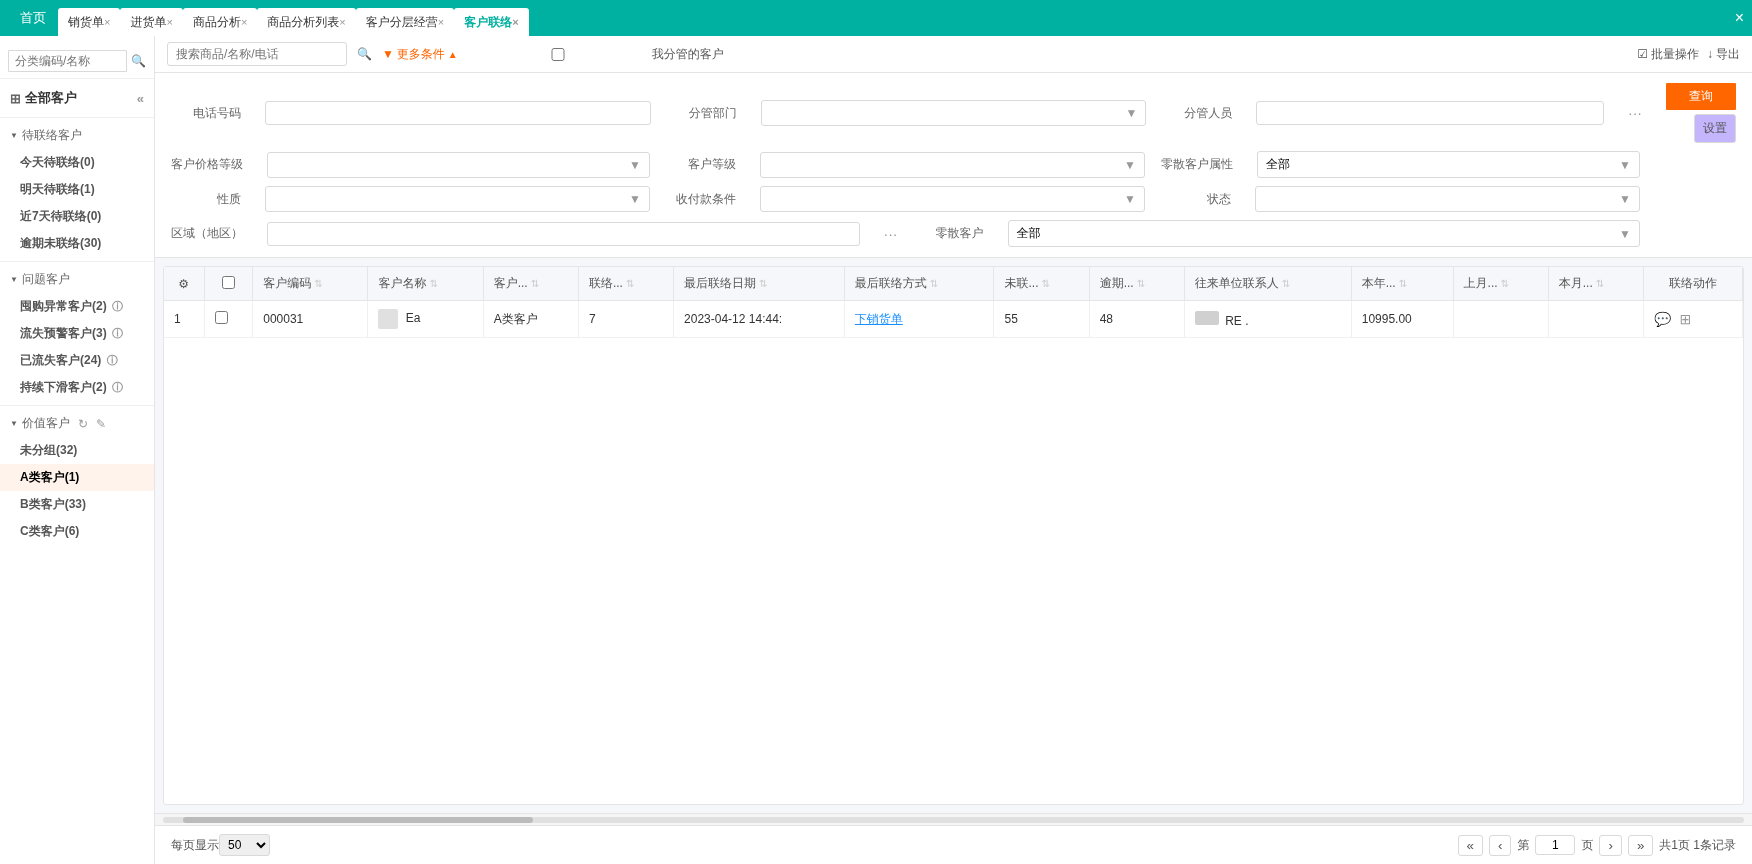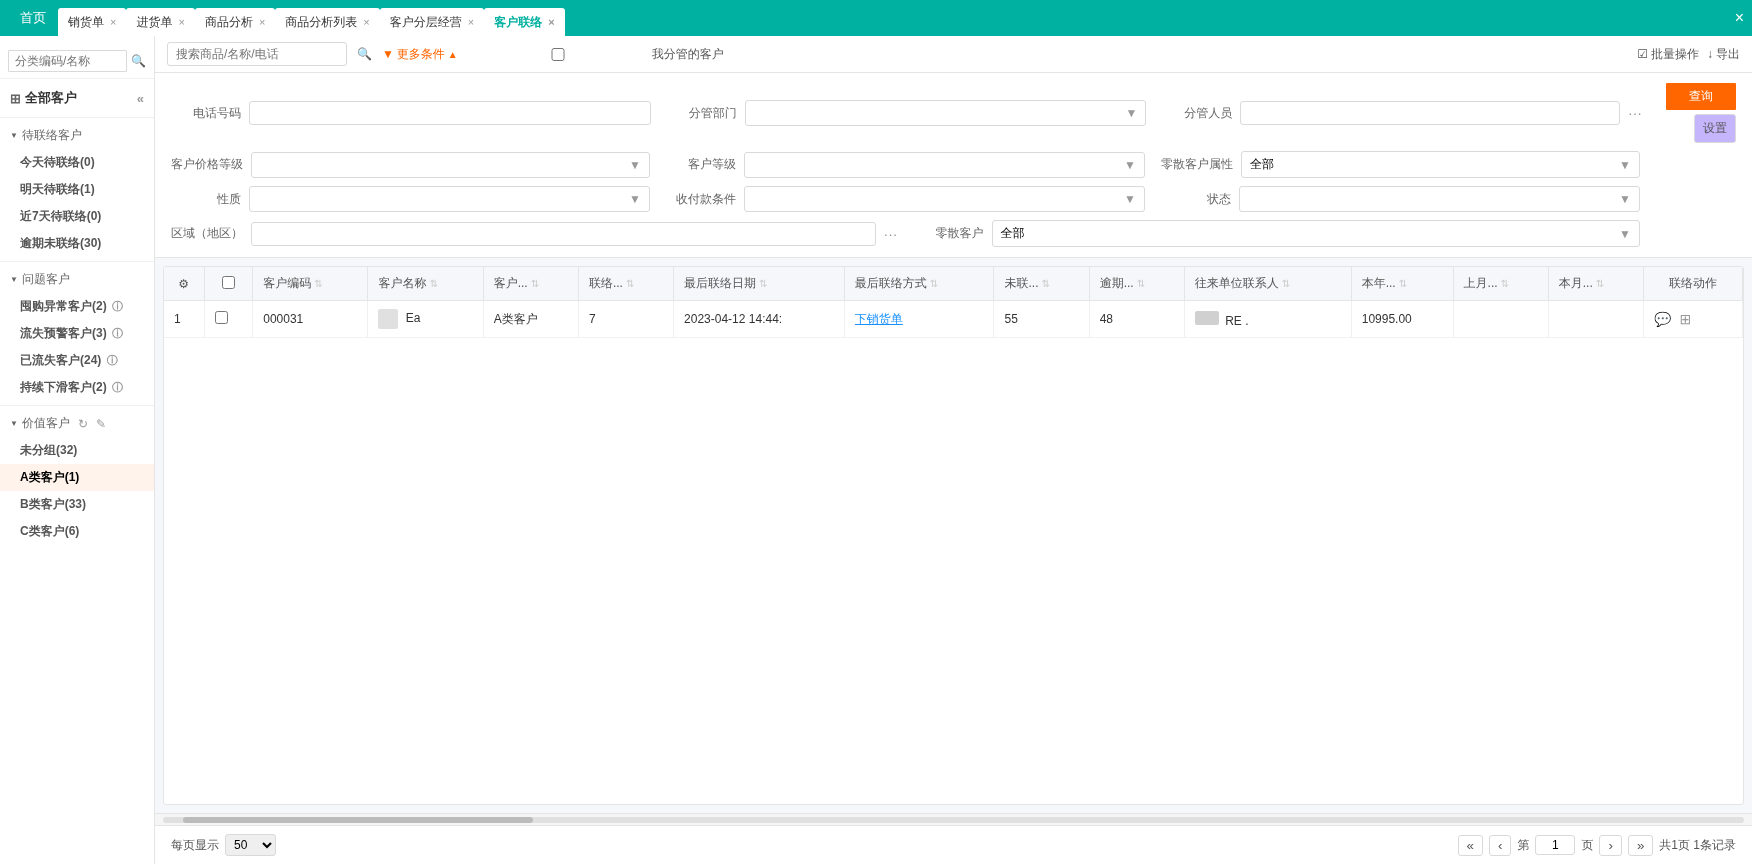--- a/index.html
+++ b/index.html
@@ -1,21 +1,21 @@
 <!DOCTYPE html>
 <html><head>
   <meta charset="utf-8">
   <style>
     * { margin: 0; padding: 0; box-sizing: border-box; }
     body { font-family: "Microsoft YaHei", Arial, sans-serif; font-size: 12px; background: #f0f2f5; width: 1752px; height: 864px; overflow: hidden; }
 
     
     .top-nav { background: #00b0a0; display: flex; align-items: center; height: 36px; padding: 0 8px; }
     .top-nav .nav-item { color: #fff; padding: 12px 12px; height: 36px; display: flex; align-items: center; cursor: pointer; font-size: 13px; white-space: nowrap; }
-    .nav-tab { background: #fff; color: #333; border-radius: 3px 3px 0 0; padding: 0 10px; height: 28px; margin-top: 8px; display: flex; align-items: center; cursor: pointer; font-size: 12px; gap: 6px; }
+    .nav-tab { background: #fff; color: #333; border-radius: 3px 3px 0 0; padding: 0 10px; height: 28px; margin-top: 8px; display: flex; align-items: center; cursor: pointer; font-size: 12px; }
     .nav-tab.active { background: #fff; color: #00b0a0; font-weight: bold; }
     .nav-tab .close-x { color: #999; font-size: 11px; cursor: pointer; }
     .close-btn { color: #fff; margin-left: auto; cursor: pointer; font-size: 16px; }
 
     
     .main-layout { display: flex; height: calc(864px - 36px); }
 
     
     .sidebar { width: 155px; background: #fff; border-right: 1px solid #e5e5e5; overflow-y: auto; padding: 8px 0; flex-shrink: 0; }
     .sidebar-search { padding: 6px 8px; display: flex; align-items: center; border-bottom: 1px solid #f0f0f0; margin-bottom: 4px; }
@@ -38,21 +38,21 @@
     .filter-bar input { border: 1px solid #d9d9d9; border-radius: 3px; padding: 4px 8px; font-size: 12px; width: 180px; outline: none; }
     .filter-btn { color: #ff6600; cursor: pointer; display: flex; align-items: center; gap: 3px; font-size: 12px; }
     .checkbox-label { display: flex; align-items: center; gap: 4px; font-size: 12px; color: #555; cursor: pointer; }
     .top-actions { margin-left: auto; display: flex; align-items: center; gap: 8px; }
     .batch-btn { color: #555; cursor: pointer; font-size: 12px; display: flex; align-items: center; gap: 3px; }
     .export-btn { color: #555; cursor: pointer; font-size: 12px; display: flex; align-items: center; gap: 3px; }
 
     
     .search-form { background: #fff; padding: 10px 16px; border-bottom: 1px solid #e5e5e5; }
     .form-row { display: flex; align-items: center; margin-bottom: 8px; gap: 16px; }
-    .form-field { display: flex; align-items: center; flex: 1; gap: 8px; }
+    .form-field { display: flex; align-items: center; flex: 1; gap: 24px; }
     .form-field label { color: #666; white-space: nowrap; font-size: 12px; min-width: 70px; text-align: right; }
     .form-field .field-input { flex: 1; border: 1px solid #d9d9d9; border-radius: 3px; padding: 4px 8px; font-size: 12px; outline: none; background: #fff; }
     .form-field .field-select { flex: 1; border: 1px solid #d9d9d9; border-radius: 3px; padding: 4px 8px; font-size: 12px; outline: none; background: #fff; display: flex; align-items: center; justify-content: space-between; cursor: pointer; min-height: 26px; }
     .form-field .field-select .caret { color: #999; }
     .form-field .dots-btn { color: #999; cursor: pointer; font-size: 14px; }
     .action-btns { display: flex; flex-direction: column; gap: 4px; margin-left: 8px; }
     .btn-query { background: #ff6600; color: #fff; border: none; border-radius: 1px; padding: 5px 16px; cursor: pointer; font-size: 12px; }
     .btn-settings { background: #c4b5fd; color: #555; border: 1px solid #d9d9d9; border-radius: 3px; padding: 5px 8px; cursor: pointer; font-size: 12px; margin-left: 28px; }
 
     
@@ -62,21 +62,21 @@
     .data-table th:first-child { width: 40px; }
     .data-table td { padding: 8px 10px; border-bottom: 1px solid #f0f0f0; border-right: 1px solid #f0f0f0; color: #333; }
     .col-sort { display: flex; align-items: center; gap: 3px; }
     .sort-icon { color: #ccc; font-size: 10px; }
     .link-text { color: #1890ff; cursor: pointer; text-decoration: underline; }
     .action-icons { display: flex; gap: 8px; }
     .action-icon { color: #999; cursor: pointer; font-size: 14px; }
 
     
     .pagination { background: #fff; border-top: 1px solid #e5e5e5; padding: 8px 16px; display: flex; align-items: center; justify-content: space-between; }
-    .page-size-select { display: flex; align-items: center; gap: 6px; font-size: 12px; color: #555; }
+    .page-size-select { display: flex; align-items: center; gap: 0; font-size: 12px; color: #555; }
     .page-size-select select { border: 1px solid #d9d9d9; border-radius: 3px; padding: 2px 4px; font-size: 12px; }
     .page-nav { display: flex; align-items: center; gap: 6px; font-size: 12px; color: #555; }
     .page-nav .page-btn { border: 1px solid #d9d9d9; background: #fff; border-radius: 3px; padding: 2px 8px; cursor: pointer; color: #555; }
     .page-nav .page-btn:disabled { color: #ccc; cursor: not-allowed; }
     .page-nav input { border: 1px solid #d9d9d9; border-radius: 3px; padding: 2px 6px; width: 40px; text-align: center; font-size: 12px; }
     .page-info { font-size: 12px; color: #555; }
     .scrollbar-area { height: 12px; background: #f5f5f5; border-top: 1px solid #e5e5e5; display: flex; align-items: center; padding: 0 8px; }
     .scrollbar-track { flex: 1; height: 6px; background: #e0e0e0; border-radius: 3px; }
     .scrollbar-thumb { width: 350px; height: 6px; background: #bbb; border-radius: 3px; margin-left: 20px; }
   </style>

